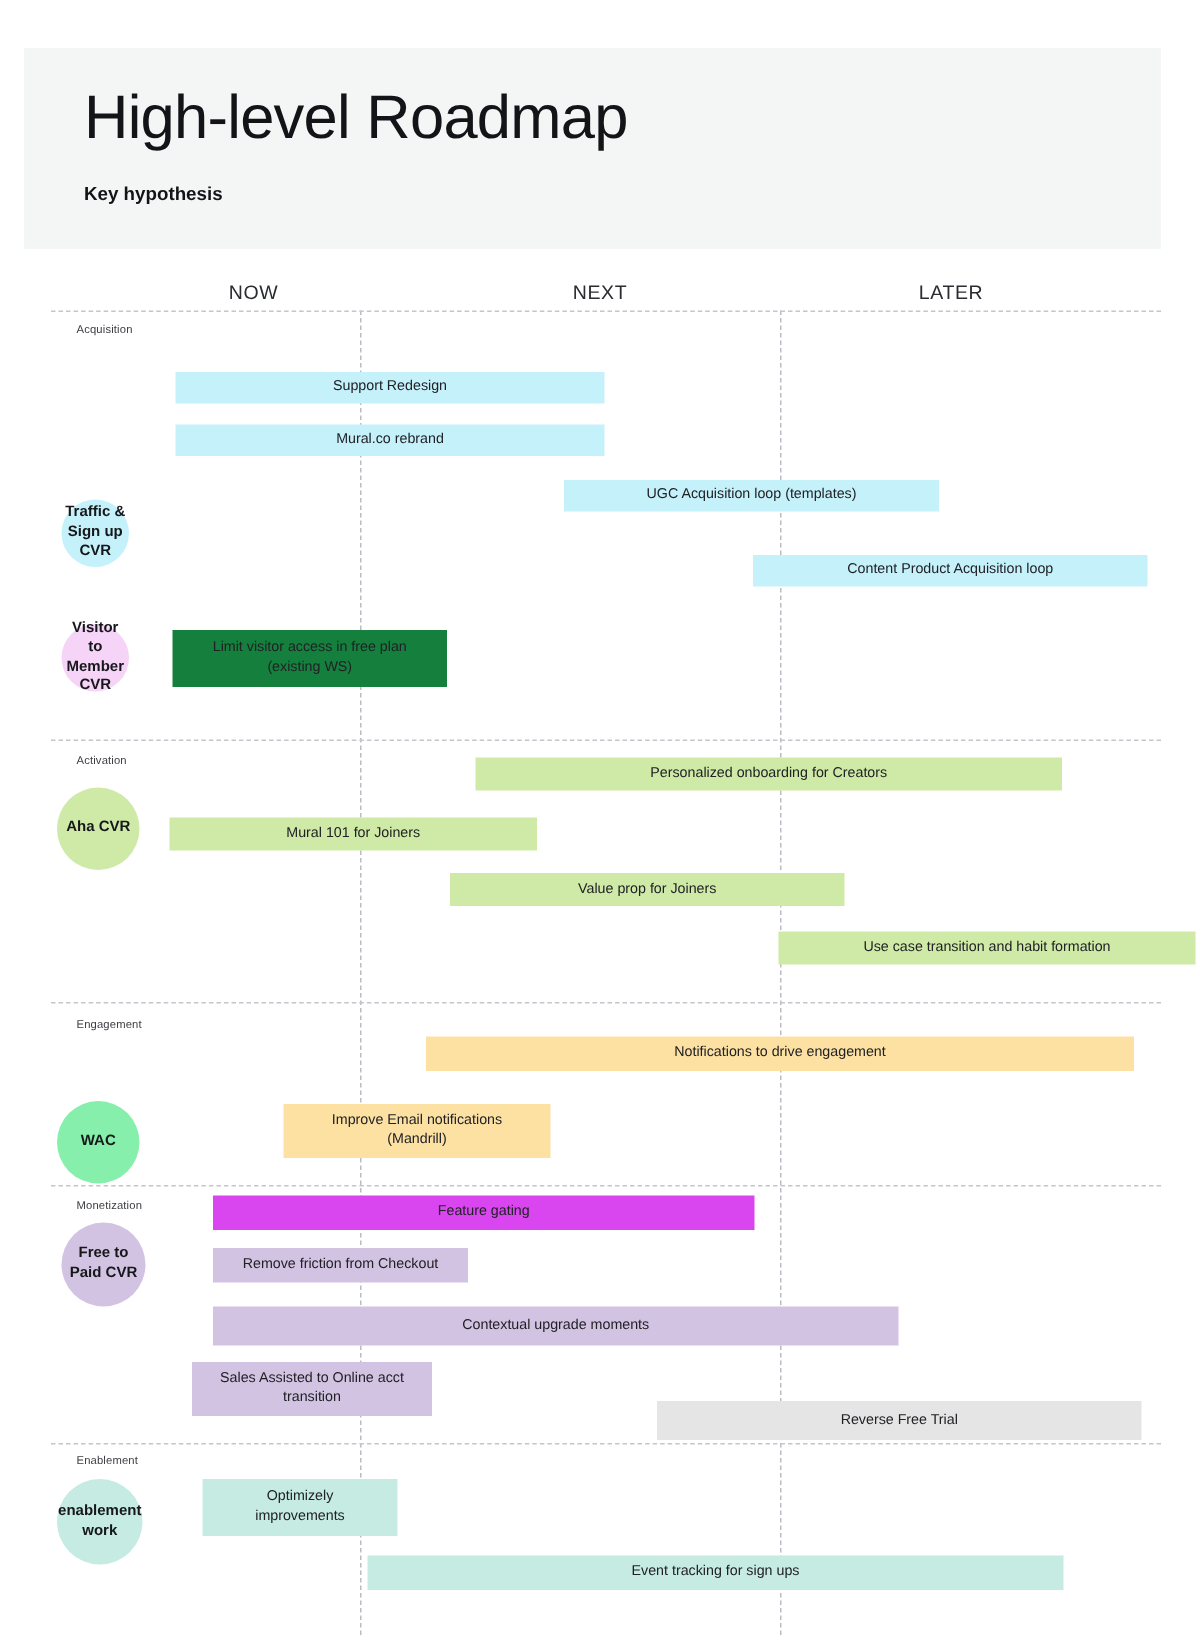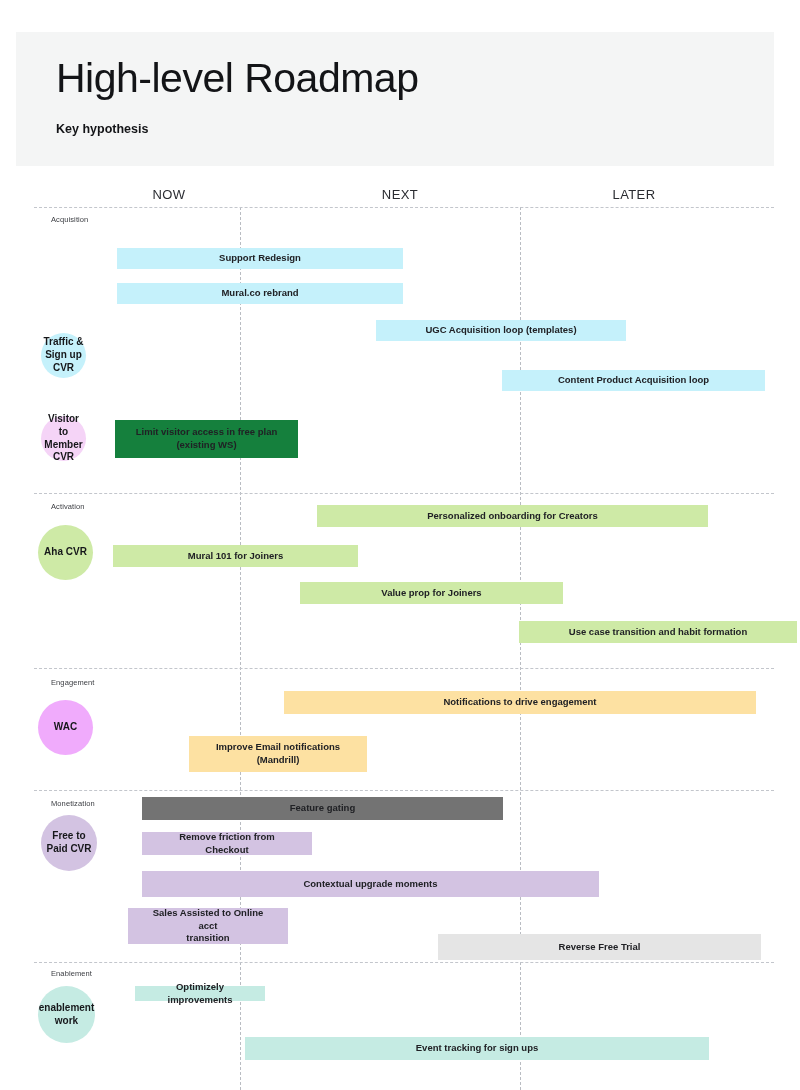--- a/index.html
+++ b/index.html
@@ -100,21 +100,21 @@
   }
 
   
   .bar {
     position: absolute;
     display: flex;
     align-items: center;
     justify-content: center;
     text-align: center;
     font-size: 9.5px;
-    font-weight: 700;
+    font-weight: 400;
     line-height: 1.35;
     color: #202125;
     z-index: 2;
     padding: 2px 15px;
   }
 </style>
 </head>
 <body>
 
 <div id="header-band"></div>
@@ -142,29 +142,29 @@
     <div class="bar" style="left: 115px; top: 420px; width: 183px; height: 38px; background: #15803d;">Limit visitor access in free plan<br>(existing WS)</div>
     <div class="lane-divider" style="top: 493px;"></div>
     <div class="lane-label" style="top: 502px;">Activation</div>
     <div class="metric-bubble" style="left: 38px; top: 525px; width: 55px; height: 55px; background: rgb(206, 234, 166);">Aha CVR</div>
     <div class="bar" style="left: 317px; top: 505px; width: 391px; height: 22px; background: rgb(206, 234, 166);">Personalized onboarding for Creators</div>
     <div class="bar" style="left: 113px; top: 545px; width: 245px; height: 22px; background: rgb(206, 234, 166);">Mural 101 for Joiners</div>
     <div class="bar" style="left: 300px; top: 582px; width: 263px; height: 22px; background: rgb(206, 234, 166);">Value prop for Joiners</div>
     <div class="bar" style="left: 519px; top: 621px; width: 278px; height: 22px; background: rgb(206, 234, 166);">Use case transition and habit formation</div>
     <div class="lane-divider" style="top: 668px;"></div>
     <div class="lane-label" style="top: 678px;">Engagement</div>
-    <div class="metric-bubble" style="left: 38px; top: 700px; width: 55px; height: 55px; background: #f0abfc;">WAC</div>
+    <div class="metric-bubble" style="left: 38px; top: 734px; width: 55px; height: 55px; background: #86efac;">WAC</div>
     <div class="bar" style="left: 284px; top: 691px; width: 472px; height: 23px; background: rgb(253, 225, 162);">Notifications to drive engagement</div>
     <div class="bar" style="left: 189px; top: 736px; width: 178px; height: 36px; background: rgb(253, 225, 162);">Improve Email notifications<br>(Mandrill)</div>
     <div class="lane-divider" style="top: 790px;"></div>
     <div class="lane-label" style="top: 799px;">Monetization</div>
     <div class="metric-bubble" style="left: 41px; top: 815px; width: 56px; height: 56px; background: rgb(211, 195, 226);">Free to<br>Paid CVR</div>
-    <div class="bar" style="left: 142px; top: 797px; width: 361px; height: 23px; background: #737373;">Feature gating</div>
+    <div class="bar" style="left: 142px; top: 797px; width: 361px; height: 23px; background: #d946ef;">Feature gating</div>
     <div class="bar" style="left: 142px; top: 832px; width: 170px; height: 23px; background: rgb(211, 195, 226);">Remove friction from Checkout</div>
     <div class="bar" style="left: 142px; top: 871px; width: 457px; height: 26px; background: rgb(211, 195, 226);">Contextual upgrade moments</div>
     <div class="bar" style="left: 128px; top: 908px; width: 160px; height: 36px; background: rgb(211, 195, 226);">Sales Assisted to Online acct<br>transition</div>
     <div class="bar" style="left: 438px; top: 934px; width: 323px; height: 26px; background: #e5e5e5;">Reverse Free Trial</div>
     <div class="lane-divider" style="top: 962px;"></div>
     <div class="lane-label" style="top: 969px;">Enablement</div>
     <div class="metric-bubble" style="left: 38px; top: 986px; width: 57px; height: 57px; background: rgb(197, 235, 227);">enablement<br>work</div>
-    <div class="bar" style="left: 135px; top: 986px; width: 130px; height: 15px; background: rgb(197, 235, 227);">Optimizely improvements</div>
+    <div class="bar" style="left: 135px; top: 986px; width: 130px; height: 38px; background: rgb(197, 235, 227);">Optimizely improvements</div>
     <div class="bar" style="left: 245px; top: 1037px; width: 464px; height: 23px; background: rgb(197, 235, 227);">Event tracking for sign ups</div>
   </div>
 
 </body></html>

